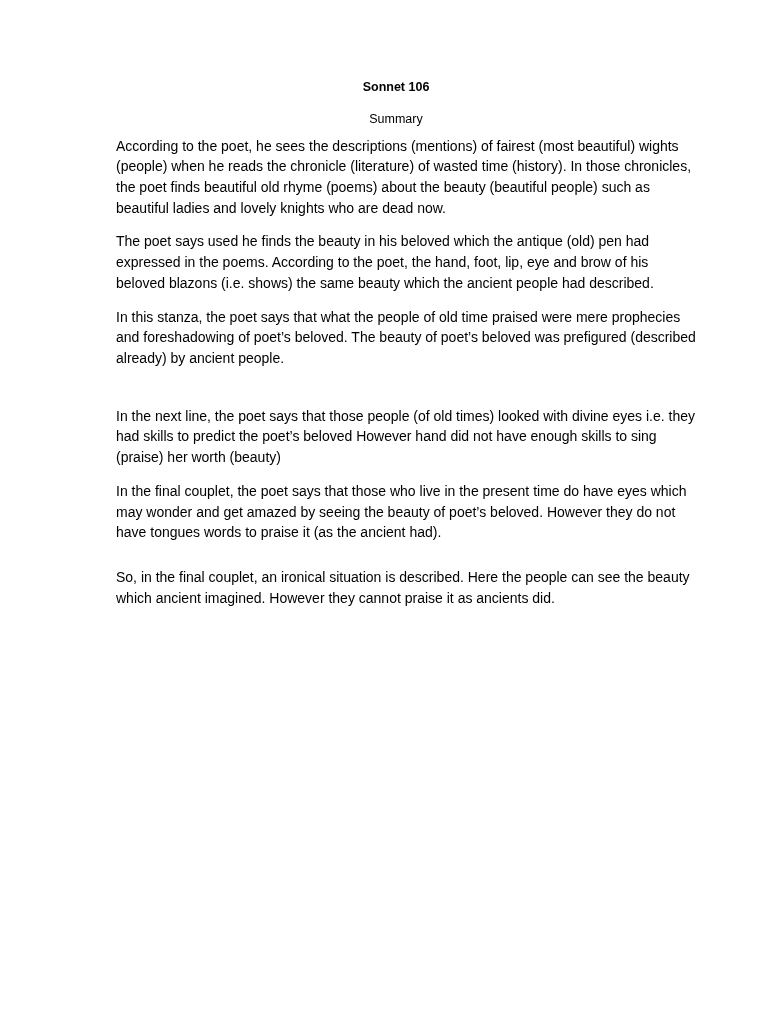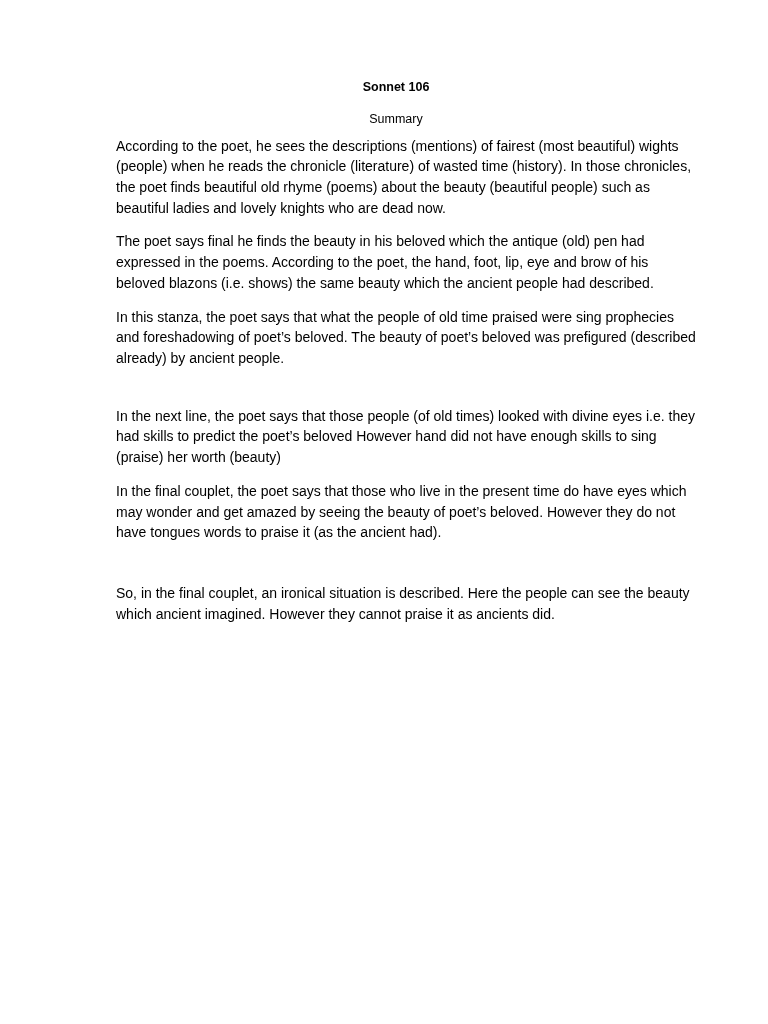--- a/index.html
+++ b/index.html
@@ -44,29 +44,29 @@
     font-size: 14px;
     line-height: 1.48;
     margin: 0 0 13px 0;
     text-align: left;
     width: 580px;
   }
   .body-para.gap-before {
     margin-top: 37px;
   }
   .body-para.gap-before-lg {
-    margin-top: 40px;
+    margin-top: 24px;
   }
 </style>
 </head>
 <body>
 
 <div class="page">
   <h1 class="doc-title">Sonnet 106</h1>
   <div class="doc-subtitle">Summary</div>
 
   <div class="body-para">According to the poet, he sees the descriptions (mentions) of fairest (most beautiful) wights (people) when he reads the chronicle (literature) of wasted time (history). In those chronicles, the poet finds beautiful old rhyme (poems) about the beauty (beautiful people) such as beautiful ladies and lovely knights who are dead now.</div>
-  <div class="body-para">The poet says final he finds the beauty in his beloved which the antique (old) pen had expressed in the poems. According to the poet, the hand, foot, lip, eye and brow of his beloved blazons (i.e. shows) the same beauty which the ancient people had described.</div>
-  <div class="body-para">In this stanza, the poet says that what the people of old time praised were sing prophecies and foreshadowing of poet’s beloved. The beauty of poet’s beloved was prefigured (described already) by ancient people.</div>
+  <div class="body-para">The poet says used he finds the beauty in his beloved which the antique (old) pen had expressed in the poems. According to the poet, the hand, foot, lip, eye and brow of his beloved blazons (i.e. shows) the same beauty which the ancient people had described.</div>
+  <div class="body-para">In this stanza, the poet says that what the people of old time praised were mere prophecies and foreshadowing of poet’s beloved. The beauty of poet’s beloved was prefigured (described already) by ancient people.</div>
   <div class="body-para gap-before">In the next line, the poet says that those people (of old times) looked with divine eyes i.e. they had skills to predict the poet’s beloved However hand did not have enough skills to sing (praise) her worth (beauty)</div>
   <div class="body-para">In the final couplet, the poet says that those who live in the present time do have eyes which may wonder and get amazed by seeing the beauty of poet’s beloved. However they do not have tongues words to praise it (as the ancient had).</div>
   <div class="body-para gap-before-lg">So, in the final couplet, an ironical situation is described. Here the people can see the beauty which ancient imagined. However they cannot praise it as ancients did.</div>
 </div>
 
 </body></html>

